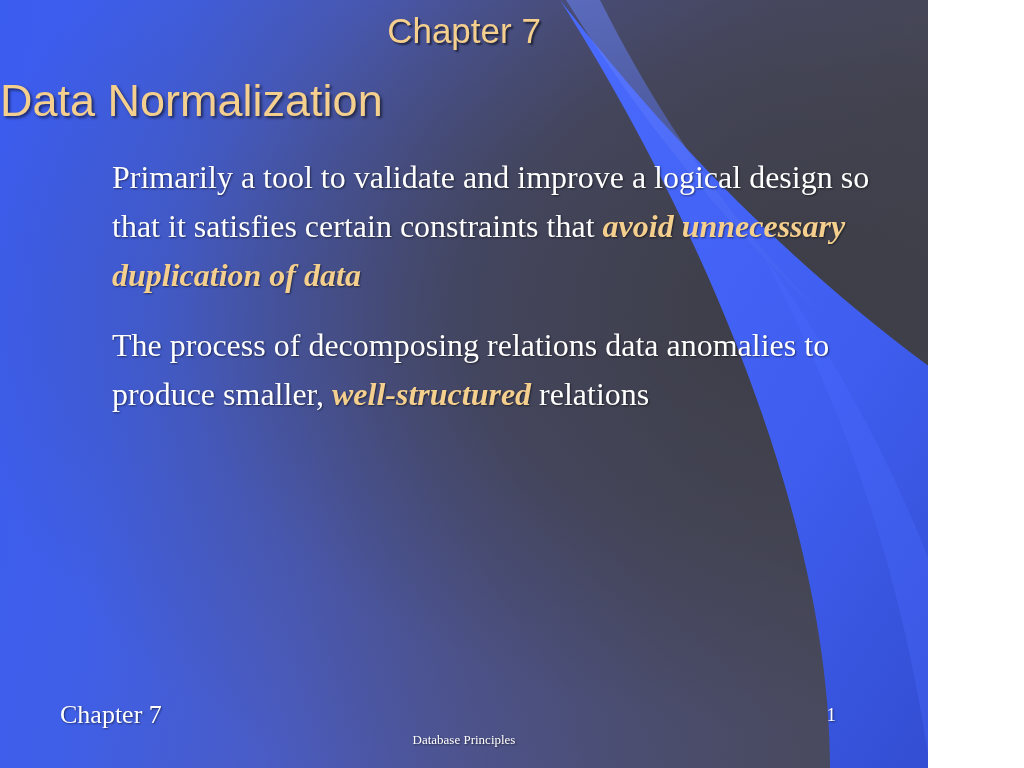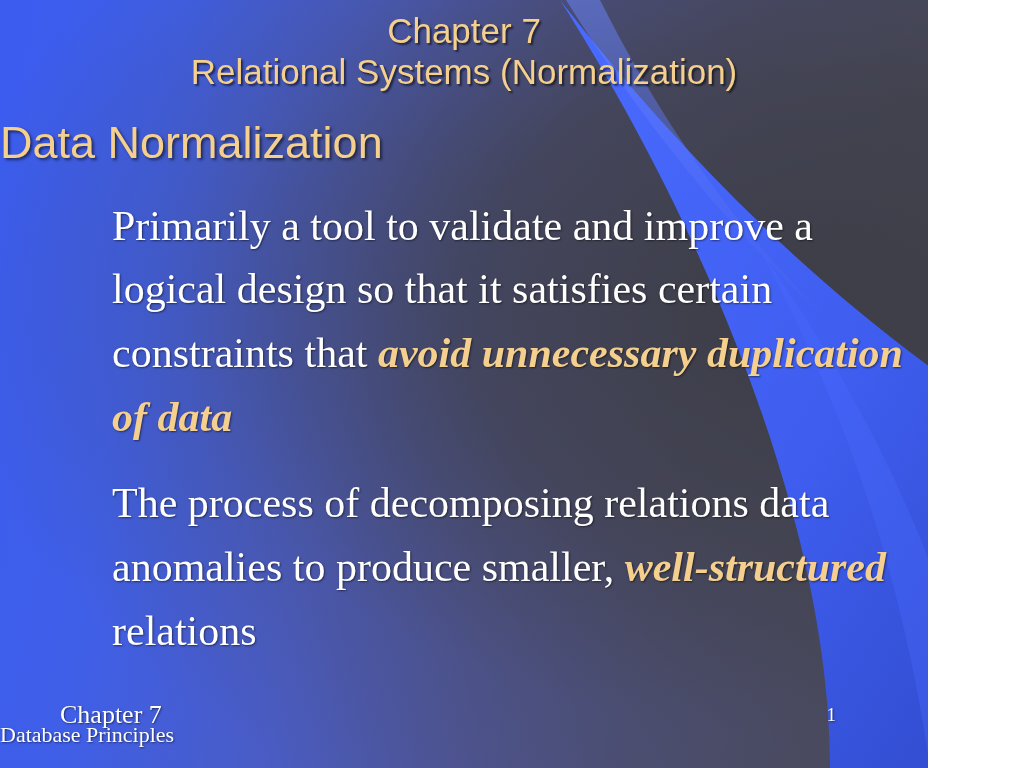--- a/index.html
+++ b/index.html
@@ -62,21 +62,21 @@
     font-family: "Liberation Sans", sans-serif;
     font-size: 45px;
     text-shadow: 2px 2px 3px rgba(0,0,0,0.55);
   }
 
   .body-block {
     margin: 26px 0 0 112px;
     width: 800px;
     color: #ffffff;
     font-family: "Liberation Serif", serif;
-    font-size: 42px;
+    font-size: 32px;
     line-height: 1.52;
     text-shadow: 1px 1px 2px rgba(0,0,0,0.5);
   }
   .para { margin-bottom: 22px; }
   .para.second { margin-bottom: 0; }
   .hl {
     color: #f4cf8e;
     font-weight: bold;
     font-style: italic;
   }
@@ -88,23 +88,24 @@
     color: #ffffff;
     font-family: "Liberation Serif", serif;
     font-size: 26px;
     text-shadow: 1px 1px 2px rgba(0,0,0,0.5);
   }
   .footer-center {
     position: absolute;
     left: 0;
     right: 0;
     bottom: 20px;
+    text-align: center;
     color: #ffffff;
     font-family: "Liberation Serif", serif;
-    font-size: 22px;
+    font-size: 13px;
     text-shadow: 1px 1px 2px rgba(0,0,0,0.5);
   }
   .page-number {
     position: absolute;
     right: 92px;
     bottom: 42px;
     color: #ffffff;
     font-family: "Liberation Serif", serif;
     font-size: 19px;
     text-shadow: 1px 1px 2px rgba(0,0,0,0.5);
@@ -131,21 +132,20 @@
     </defs>
     <path d="M 560 0 C 700 180, 860 330, 1024 430 L 1024 768 L 830 768 C 830 520, 700 220, 560 0 Z" fill="url(#sw1)"></path>
     <path d="M 566 0 C 660 150, 770 280, 900 380 C 790 300, 680 160, 600 0 Z" fill="url(#sw2)" opacity="0.6"></path>
     <path d="M 930 768 C 900 560, 840 400, 760 250 C 880 420, 960 600, 985 768 Z" fill="#4a6bff" opacity="0.35"></path>
   </svg>
 
   <div class="content">
 
     <div class="title-block">
       <span class="title-line">Chapter 7</span>
-      <span class="title-line">Relational Systems (Normalization)</span>
     </div>
 
     <div class="subtitle">Data Normalization</div>
 
     <div class="body-block">
       <div class="para">
         <span>Primarily a tool to validate and improve a logical design so that it satisfies certain constraints that </span><span class="hl">avoid unnecessary duplication of data</span><span></span>
       </div>
       <div class="para second">
         <span>The process of decomposing relations data anomalies to produce smaller, </span><span class="hl">well-structured</span><span> relations</span>

